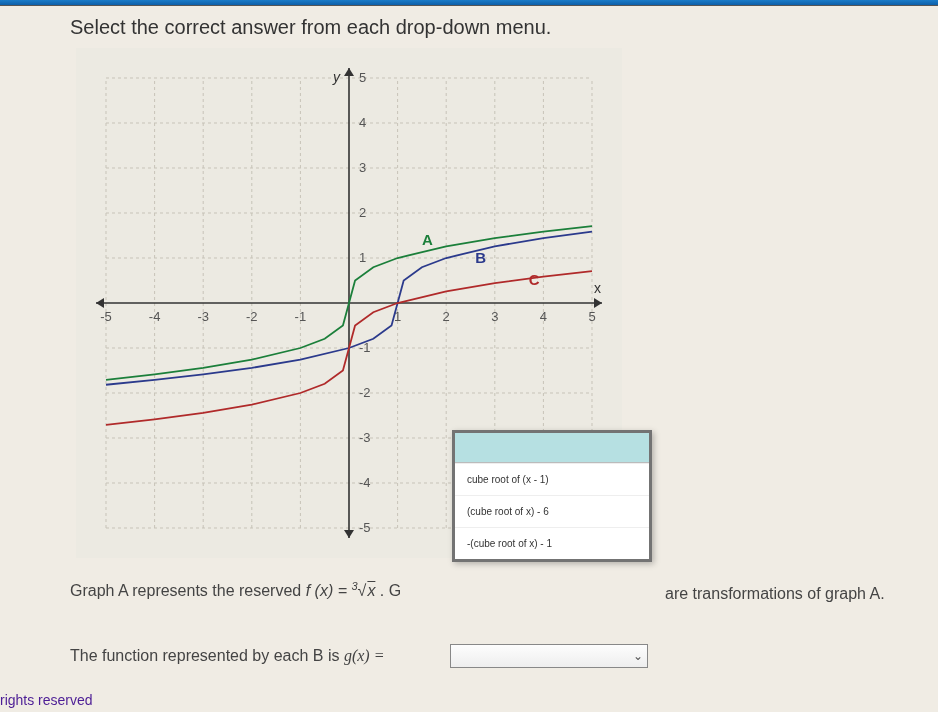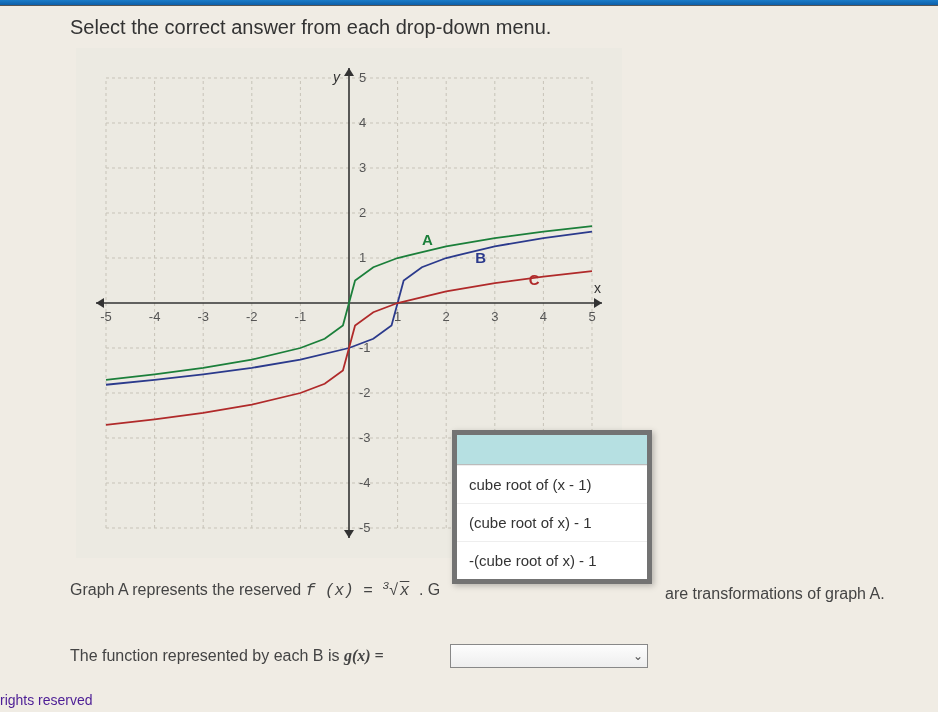--- a/index.html
+++ b/index.html
@@ -22,51 +22,51 @@
     font-size: 20px; color: #333;
   }
   .chart-box {
     position: absolute; top: 48px; left: 76px;
     width: 546px; height: 510px;
     background: #eceae2;
   }
   .chart-box svg { width: 100%; height: 100%; display: block; }
   .dropdown {
     position: absolute;
-    border: 5px solid #737373;
+    border: 3px solid #737373;
     background: #fff;
     box-shadow: 2px 2px 6px rgba(0,0,0,.25);
-    font-size: 15px;
+    font-size: 10px;
     color: #333;
     width: 200px;
   }
   .dropdown .dropdown-header {
     background: #b6e0e2;
     height: 30px;
     border-bottom: 1px solid #bbb;
   }
   .dropdown .option {
     padding: 10px 12px;
     cursor: pointer;
     border-top: 1px solid #eee;
   }
   .dropdown .option:first-of-type { border-top: none; }
   .line1 {
     position: absolute; top: 580px; left: 70px; font-size: 16px; color: #444;
   }
   .line1 .math {
-     font-style: italic; font-family: Liberation Mono, monospace;
+     font-style: italic; font-family: Liberation Sans, sans-serif;
    }
   .line1-after {
     position: absolute; top: 585px; left: 665px; font-size: 16px; color: #444;
   }
   .line2 {
     position: absolute; top: 647px; left: 70px; font-size: 16px; color: #444;
   }
-  .line2 .math { font-style: italic; font-family: "Times New Roman", serif; font-weight: bold; }
+  .line2 .math { font-style: italic; font-family: "Times New Roman", serif; }
   .select-box {
     position: absolute; top: 644px; left: 450px;
     width:198px; height:24px; border:1px solid #888;
     background: linear-gradient(#fdfdfd,#eee);
   }
   .select-box .caret {
     position: absolute; right:4px; top:4px; font-size:12px; color:#555;
   }
   .footer {
     position: absolute; bottom: 4px; left: 0; font-size: 14px; color: #4c1d95;
@@ -136,21 +136,21 @@
       <path d="M30 336.765 L78.6 331.95 L127.2 326.41499999999996 L175.79999999999998 319.89 L224.4 311.7 L273 300 L297.3 290.73 L315.52500000000003 277.5 L321.59999999999997 255 L327.675 232.49999999999997 L345.90000000000003 219.26999999999998 L370.2 210 L418.8 198.3 L467.40000000000003 190.11 L516 183.58500000000004 " fill="none" stroke="#2b3a8c" stroke-width="1.8"></path>
       <text x="399.36" y="214.49999999999994" font-size="15" font-weight="bold" fill="#2b3a8c">B</text>
       <path d="M30 376.95 L78.6 371.415 L127.2 364.89 L175.79999999999998 356.7 L224.4 345 L248.70000000000002 335.73 L266.92499999999995 322.5 L273 300 L279.075 277.5 L297.3 264.27000000000004 L321.59999999999997 255 L370.2 243.29999999999998 L418.8 235.10999999999999 L467.40000000000003 228.585 L516 223.05 " fill="none" stroke="#b02a2a" stroke-width="1.8"></path>
       <text x="452.81999999999994" y="236.99999999999997" font-size="15" font-weight="bold" fill="#b02a2a">C</text>
     </svg>
 </div>
 
 <div class="dropdown" style="top:430px; left:452px;">
   <div class="dropdown-header"></div>
   <div class="option">cube root of (x - 1)</div>
-  <div class="option">(cube root of x) - 1</div>
+  <div class="option">(cube root of x) - 6</div>
   <div class="option">-(cube root of x) - 1</div>
 </div>
 
 <div class="line1">
   <span>Graph A represents the reserved </span>
   <span class="math">
     <span>f (x) = </span><span class="cube">3</span>√<span class="radic">x</span>
   </span><span>. G</span>
 </div>
 <div class="line1-after">are transformations of graph A.</div>

